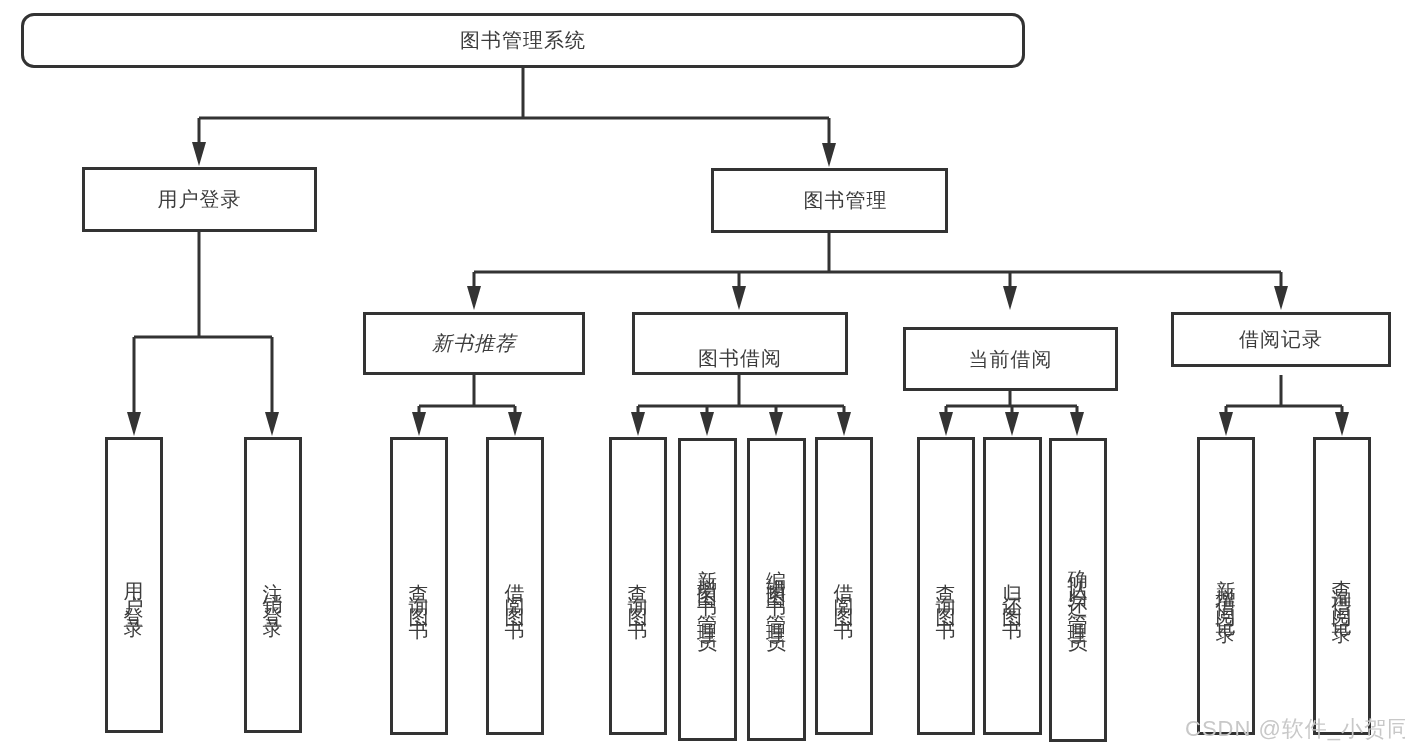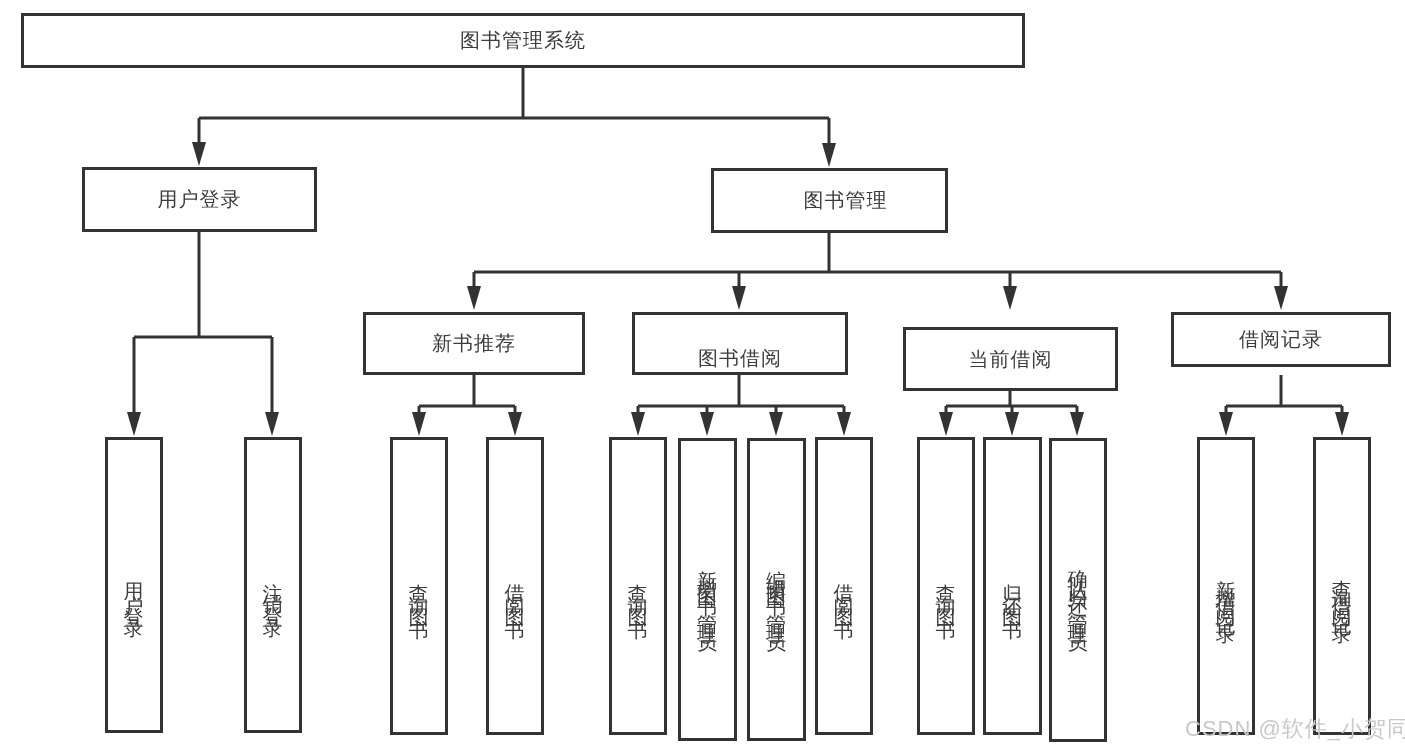--- a/index.html
+++ b/index.html
@@ -82,32 +82,32 @@
       <polygon points="769,412 783,412 776,436"></polygon>
       <polygon points="837,412 851,412 844,436"></polygon>
       <polygon points="939,412 953,412 946,436"></polygon>
       <polygon points="1005,412 1019,412 1012,436"></polygon>
       <polygon points="1070,412 1084,412 1077,436"></polygon>
       <polygon points="1219,412 1233,412 1226,436"></polygon>
       <polygon points="1335,412 1349,412 1342,436"></polygon>
     </g>
   </svg>
 
-  <div class="box h" style="left:21px; top:13px; width:1004px; height:55px;">
+  <div class="box h" style="left:21px; top:13px; width:1004px; height:55px;border-radius:13px;">
     <span>图书管理系统</span>
   </div>
 
   <div class="box h" style="left:82px; top:167px; width:235px; height:65px;">
     <span>用户登录</span>
   </div>
   <div class="box h" style="left:711px; top:168px; width:237px; height:65px;padding-left:32px;">
     <span>图书管理</span>
   </div>
 
-  <div class="box h" style="left:363px; top:312px; width:222px; height:63px;">
+  <div class="box h" style="left:363px; top:312px; width:222px; height:63px;font-style:italic;">
     <span>新书推荐</span>
   </div>
   <div class="box h" style="left:632px; top:312px; width:216px; height:63px;align-items:flex-end;">
     <span>图书借阅</span>
   </div>
   <div class="box h" style="left:903px; top:311px; width:215px; height:64px;margin-top:16px;">
     <span>当前借阅</span>
   </div>
   <div class="box h" style="left:1171px; top:312px; width:220px; height:55px;">
     <span>借阅记录</span>

